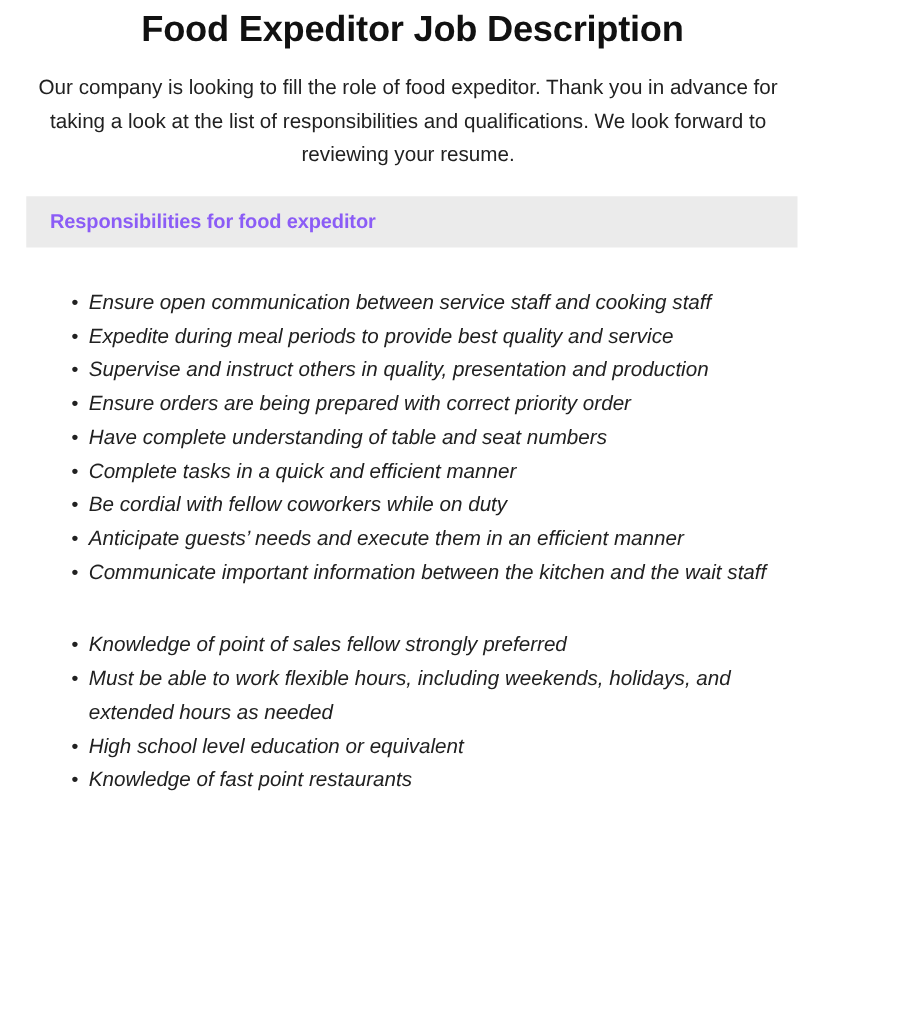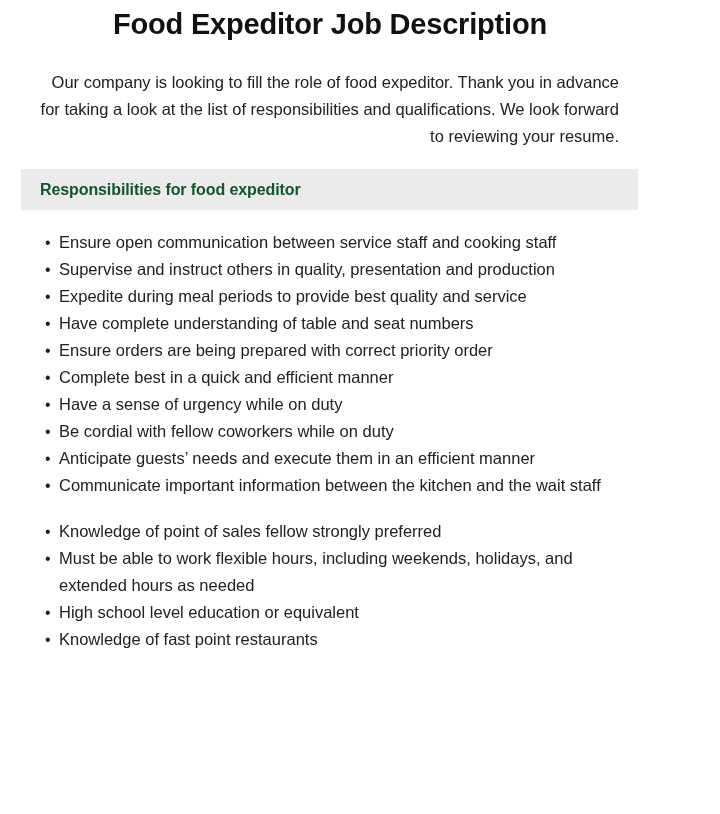--- a/index.html
+++ b/index.html
@@ -25,50 +25,51 @@
     font-size: 29px;
     font-weight: bold;
     text-align: center;
     letter-spacing: -0.2px;
     color: #111111;
     margin: 0;
     padding: 4px 22px 0 22px;
     line-height: 40px;
   }
   .intro {
-    margin: 12px;
+    margin: 0;
     padding: 13px 29px 0 22px;
     font-size: 16.5px;
     line-height: 27px;
     color: #212121;
-    text-align: right;
+    text-align: center;
   }
   .section {
     margin: 0;
     padding: 0;
   }
   .section-header {
     margin: 19px 22px 0 21px;
     background: #ebebeb;
     height: 41px;
     display: flex;
     align-items: center;
     padding: 0 0 0 19px;
     box-sizing: border-box;
   }
   .section-header-text {
     font-size: 16px;
     font-weight: bold;
-    color: #14532d;
+    color: #8b5cf6;
     letter-spacing: -0.1px;
   }
   ul.item-list {
-    margin: 0;
+    margin: 12px;
     padding: 19px 25px 0 45px;
     list-style: none;
+    font-style: italic;
   }
   ul.item-list li {
     position: relative;
     font-size: 16.5px;
     line-height: 27px;
     color: #212121;
     padding-left: 14px;
     margin: 0;
   }
   ul.item-list li::before {
@@ -95,26 +96,25 @@
   <h1 class="doc-title">Food Expeditor Job Description</h1>
 
   <p class="intro">Our company is looking to fill the role of food expeditor. Thank you in advance for taking a look at the list of responsibilities and qualifications. We look forward to reviewing your resume.</p>
 
   <div class="section">
     <div class="section-header">
       <span class="section-header-text">Responsibilities for food expeditor</span>
     </div>
     <ul class="item-list responsibilities-list">
       <li>Ensure open communication between service staff and cooking staff</li>
+      <li>Expedite during meal periods to provide best quality and service</li>
       <li>Supervise and instruct others in quality, presentation and production</li>
-      <li>Expedite during meal periods to provide best quality and service</li>
+      <li>Ensure orders are being prepared with correct priority order</li>
       <li>Have complete understanding of table and seat numbers</li>
-      <li>Ensure orders are being prepared with correct priority order</li>
-      <li>Complete best in a quick and efficient manner</li>
-      <li>Have a sense of urgency while on duty</li>
+      <li>Complete tasks in a quick and efficient manner</li>
       <li>Be cordial with fellow coworkers while on duty</li>
       <li>Anticipate guests’ needs and execute them in an efficient manner</li>
       <li>Communicate important information between the kitchen and the wait staff</li>
     </ul>
   </div>
 
   <div class="section">
     <ul class="item-list qualifications-list">
       <li>Knowledge of point of sales fellow strongly preferred</li>
       <li>Must be able to work flexible hours, including weekends, holidays, and extended hours as needed</li>

